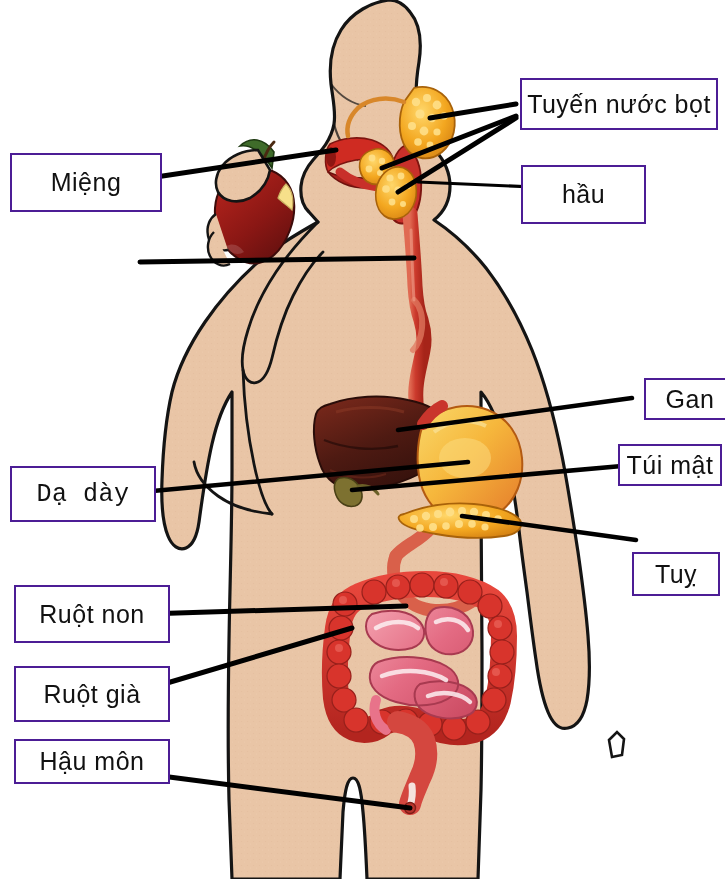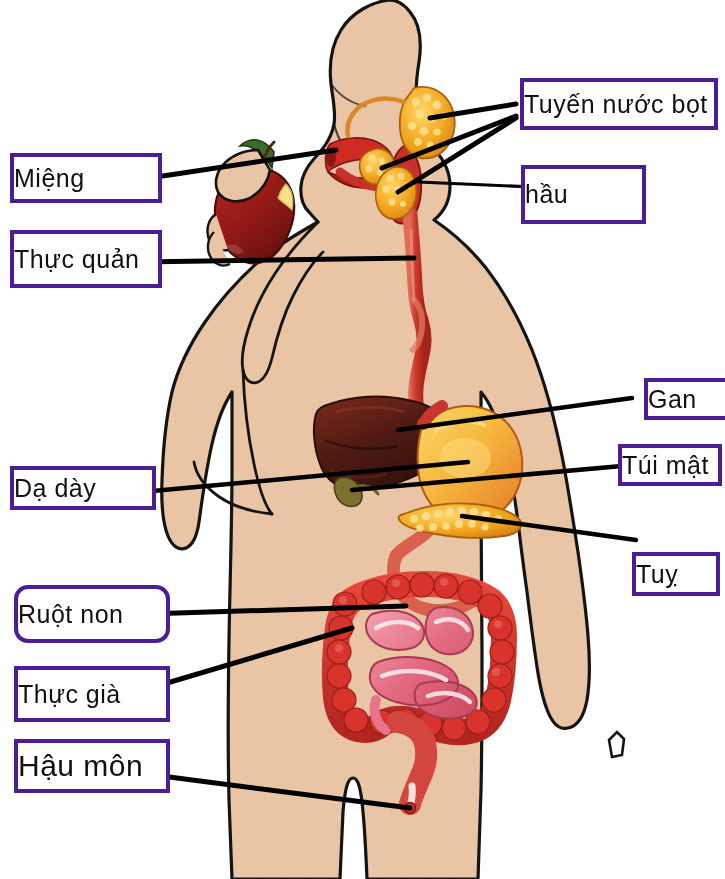--- a/index.html
+++ b/index.html
@@ -21,42 +21,42 @@
   #art {
     position: absolute;
     left: 0; top: 0;
     width: 725px;
     height: 879px;
   }
   .label-box {
     position: absolute;
     box-sizing: border-box;
     background: #ffffff;
-    border: 4px solid #4c1d95;
+    border: 2px solid #4c1d95;
     display: flex;
     align-items: center;
-    justify-content: flex-start;
+    justify-content: center;
     color: #111111;
     font-family: "Liberation Sans", sans-serif;
     letter-spacing: 0.5px;
     white-space: nowrap;
     z-index: 30;
   }
   .label-box span { display: block; }
   #lb-salivary { left: 520px; top: 78px;  width: 198px; height: 52px;  font-size: 25px; }
-  #lb-mouth    { left: 10px;  top: 153px; width: 152px; height: 50px;  font-size: 25px; }
+  #lb-mouth    { left: 10px;  top: 153px; width: 152px; height: 59px;  font-size: 25px; }
   #lb-pharynx  { left: 521px; top: 165px; width: 125px; height: 59px;  font-size: 25px; }
   #lb-esoph    { left: 10px;  top: 230px; width: 152px; height: 58px;  font-size: 25px; }
   #lb-liver    { left: 644px; top: 378px; width: 92px;  height: 42px;  font-size: 25px; }
   #lb-gall     { left: 618px; top: 444px; width: 104px; height: 42px;  font-size: 25px; }
-  #lb-stomach  { left: 10px;  top: 466px; width: 146px; height: 44px;  font-size: 25px; }
+  #lb-stomach  { left: 10px;  top: 466px; width: 146px; height: 56px;  font-size: 25px; font-family: Liberation Mono, monospace; }
   #lb-pancreas { left: 632px; top: 516px; width: 88px;  height: 44px;  font-size: 25px; margin-top: 36px; }
-  #lb-smallint { left: 14px;  top: 585px; width: 156px; height: 58px;  font-size: 25px; border-radius: 14px; }
+  #lb-smallint { left: 14px;  top: 585px; width: 156px; height: 58px;  font-size: 25px; }
   #lb-largeint { left: 14px;  top: 666px; width: 156px; height: 56px;  font-size: 25px; }
-  #lb-anus     { left: 14px;  top: 739px; width: 156px; height: 54px;  font-size: 30px; }
+  #lb-anus     { left: 14px;  top: 739px; width: 156px; height: 45px;  font-size: 25px; }
 </style>
 </head>
 <body>
 
 <div id="stage">
 
   <svg id="art" viewBox="0 0 725 879" xmlns="http://www.w3.org/2000/svg">
     <defs>
       <linearGradient id="gStomach" x1="0" y1="0" x2="1" y2="1">
         <stop offset="0%" stop-color="#f9d86a"></stop>
@@ -446,38 +446,35 @@
 
   <div class="label-box" id="lb-salivary">
     <span>Tuyến nước bọt</span>
   </div>
   <div class="label-box" id="lb-mouth">
     <span>Miệng</span>
   </div>
   <div class="label-box" id="lb-pharynx">
     <span>hầu</span>
   </div>
-  <div class="label-box" id="lb-esoph">
-    <span>Thực quản</span>
-  </div>
   <div class="label-box" id="lb-liver">
     <span>Gan</span>
   </div>
   <div class="label-box" id="lb-gall">
     <span>Túi mật</span>
   </div>
   <div class="label-box" id="lb-stomach">
     <span>Dạ dày</span>
   </div>
   <div class="label-box" id="lb-pancreas">
     <span>Tuỵ</span>
   </div>
   <div class="label-box" id="lb-smallint">
     <span>Ruột non</span>
   </div>
   <div class="label-box" id="lb-largeint">
-    <span>Thực già</span>
+    <span>Ruột già</span>
   </div>
   <div class="label-box" id="lb-anus">
     <span>Hậu môn</span>
   </div>
 
 </div>
 
 </body></html>

